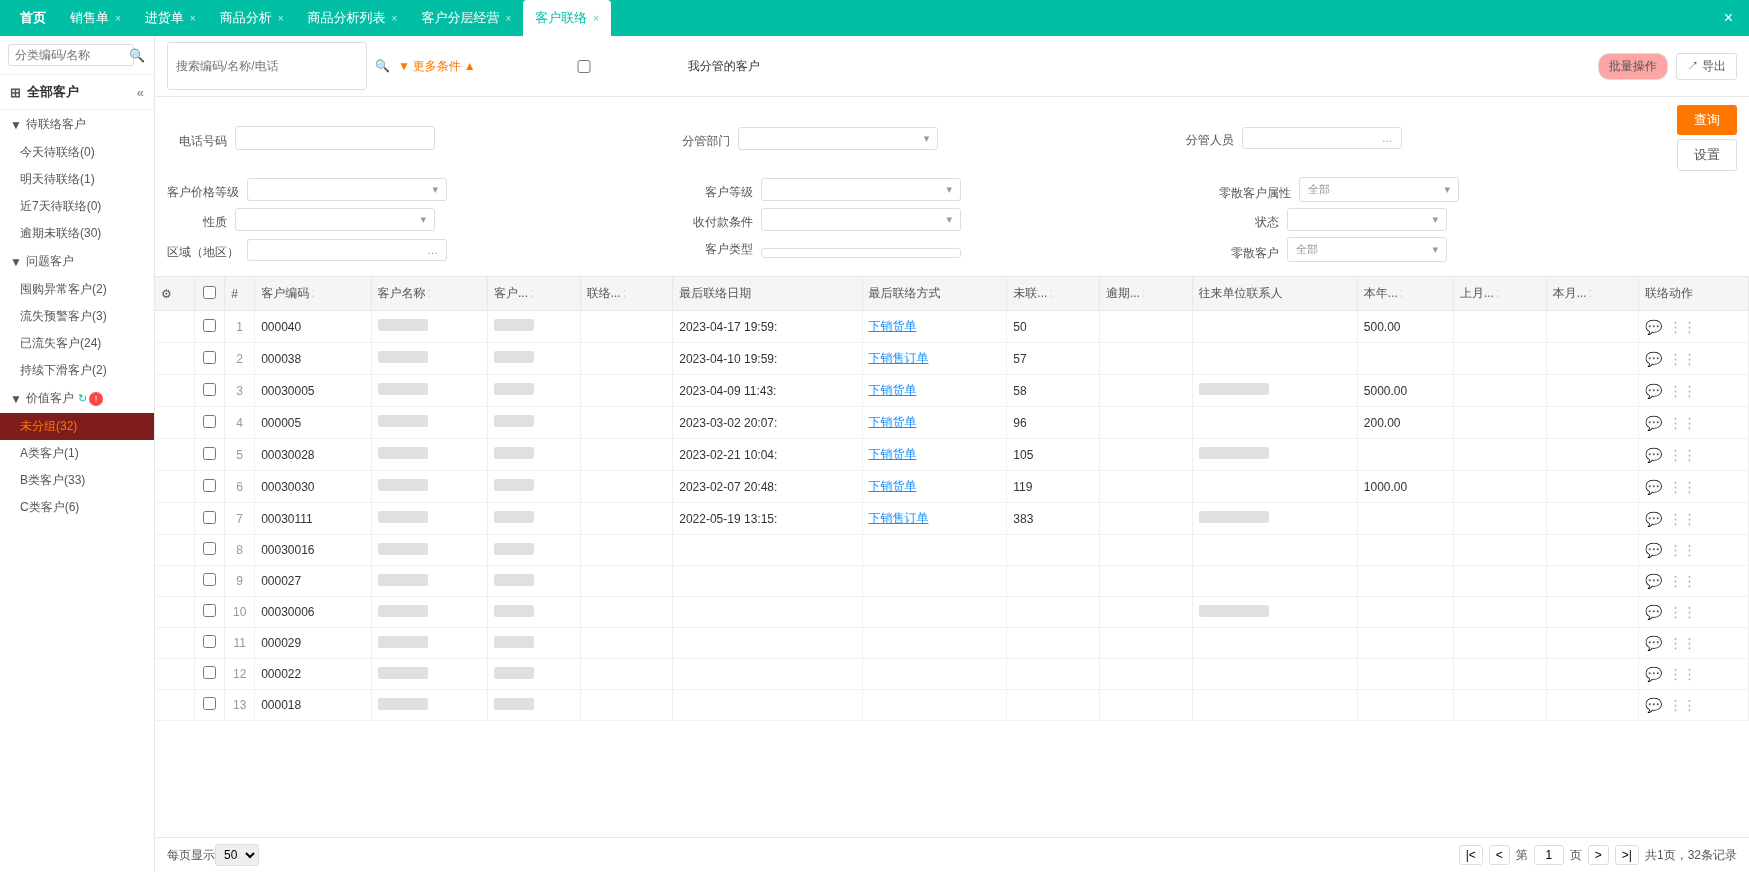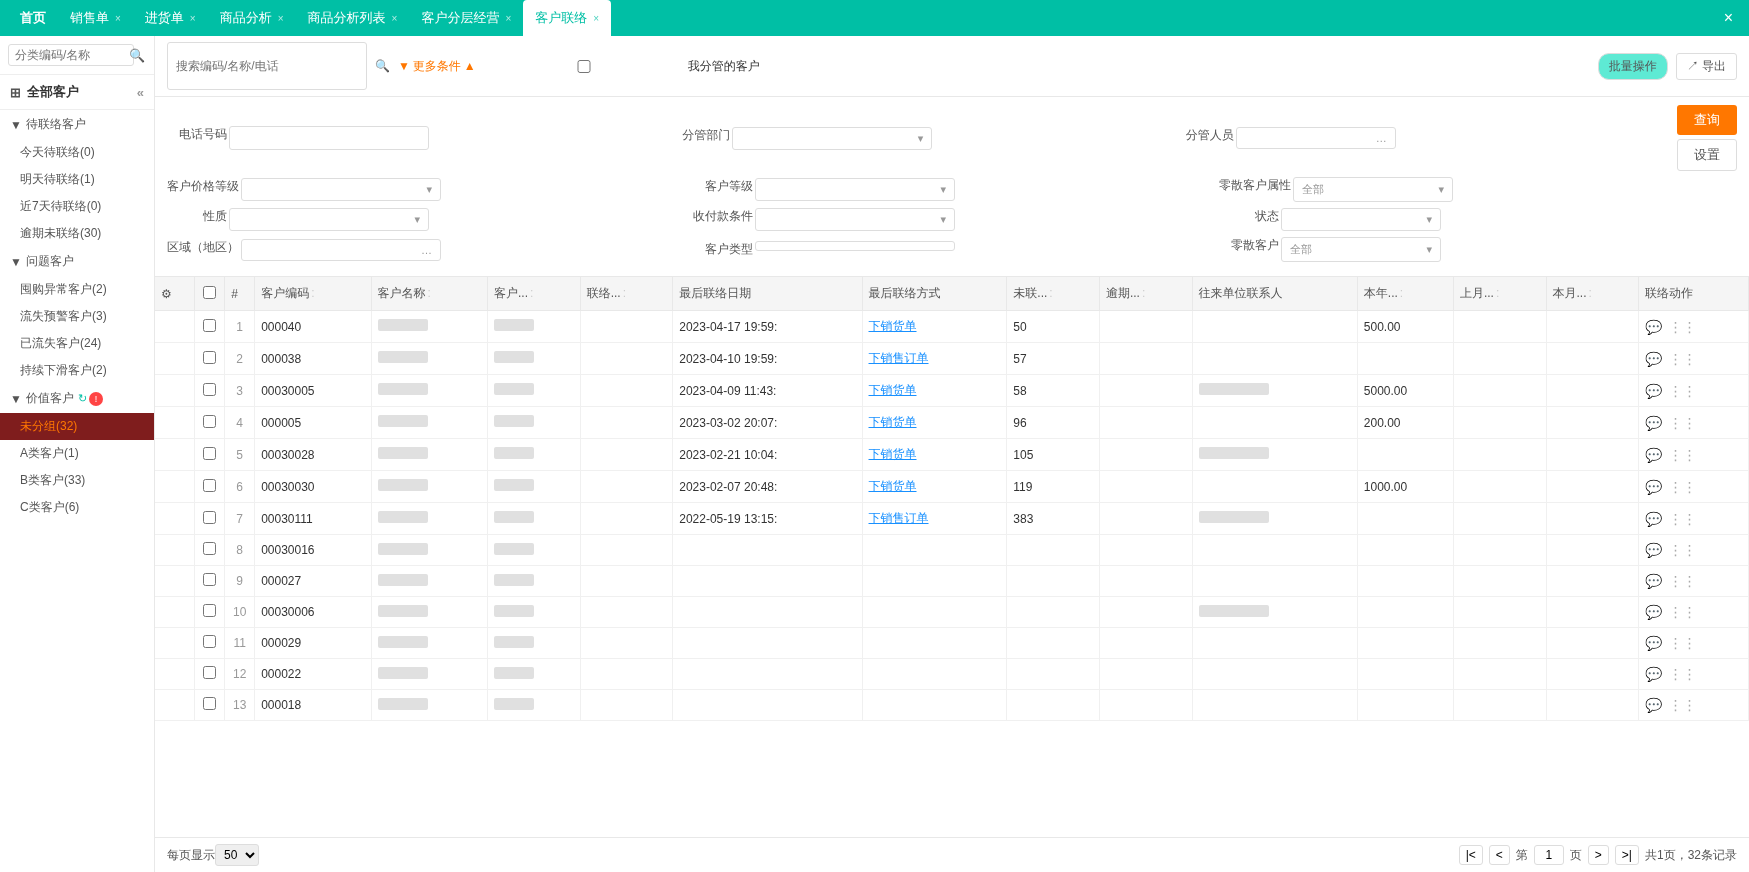--- a/index.html
+++ b/index.html
@@ -58,32 +58,32 @@
     .filter-bar input {
       border: 1px solid #ddd; border-radius: 3px; padding: 16px 8px; font-size: 12px; width: 200px; outline: none;
     }
     .filter-btn {
       display: flex; align-items: center; color: #ff7700; cursor: pointer; font-size: 12px; gap: 3px;
     }
     .filter-checkbox { display: flex; align-items: center; gap: 4px; font-size: 12px; cursor: pointer; }
     .filter-checkbox input[type="checkbox"] { margin: 0; }
     .filter-bar-right { margin-left: auto; display: flex; gap: 8px; }
     .btn-batch {
-      border: 1px solid #ddd; background: #5eead4; padding: 4px 10px; border-radius: 11px; cursor: pointer; font-size: 12px; color: #555;
+      border: 1px solid #ddd; background: #fca5a5; padding: 4px 10px; border-radius: 11px; cursor: pointer; font-size: 12px; color: #555;
     }
     .btn-export {
       border: 1px solid #ddd; background: #fff; padding: 4px 10px; border-radius: 3px; cursor: pointer; font-size: 12px; color: #555;
     }
 
     
     .advanced-filter {
       background: #fff; padding: 8px 12px; border-bottom: 1px solid #e8e8e8;
     }
     .filter-row { display: flex; align-items: center; margin-bottom: 6px; gap: 8px; }
-    .filter-field { display: flex; align-items: flex-start; flex: 1; gap: 2px; }
+    .filter-field { display: flex; align-items: flex-end; flex: 1; gap: 8px; }
     .filter-label { color: #555; font-size: 12px; white-space: nowrap; min-width: 60px; text-align: right; }
     .filter-input {
       border: 1px solid #ddd; border-radius: 3px; padding: 4px 8px; font-size: 12px; flex: 1; outline: none; min-width: 0;
     }
     .filter-select {
       border: 1px solid #ddd; border-radius: 3px; padding: 4px 8px; font-size: 12px; flex: 1; outline: none; background: #fff;
       display: flex; align-items: center; justify-content: space-between; cursor: pointer; min-width: 0;
     }
     .filter-select span { color: #999; font-size: 11px; }
     .btn-query {

